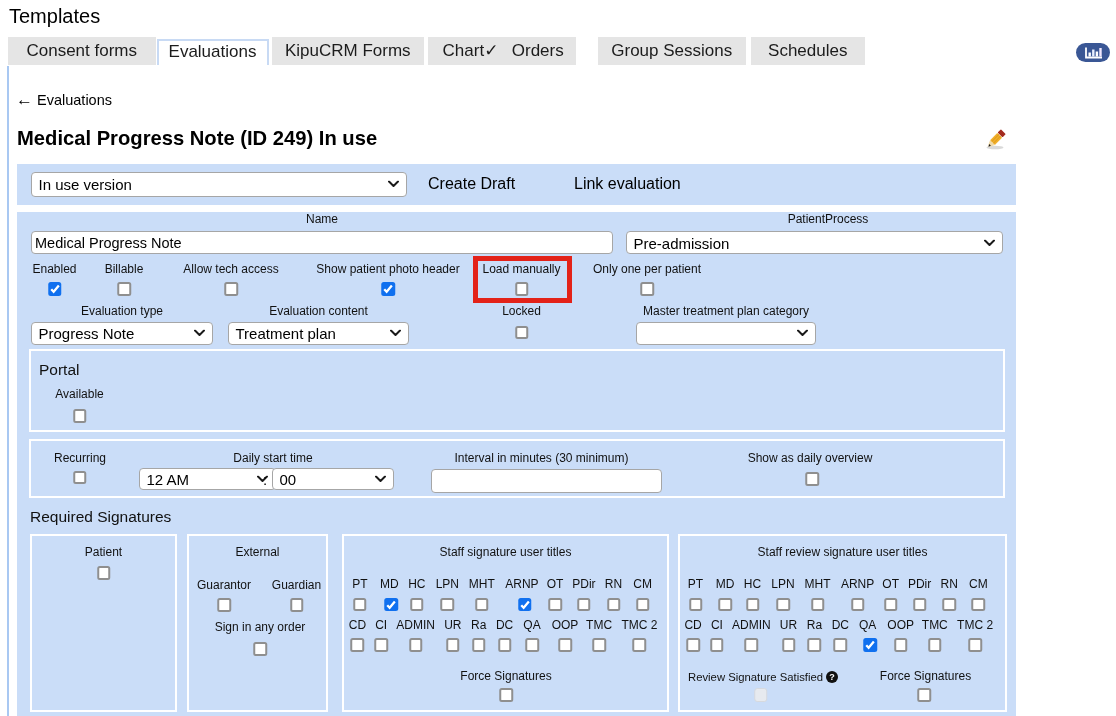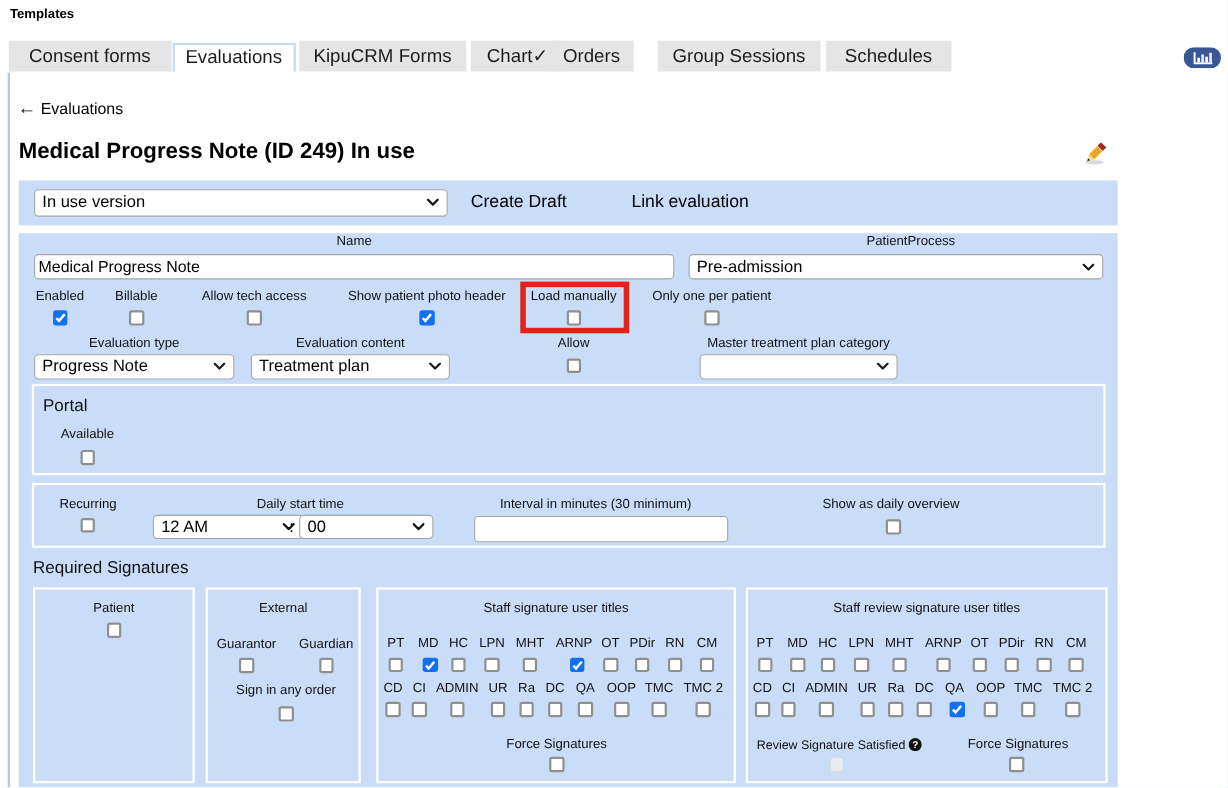--- a/index.html
+++ b/index.html
@@ -25,21 +25,21 @@
 .inp { position:absolute; background:#fff; border:1px solid #a6a6a6; border-radius:4px;
   font-size:15px; color:#000; }
 .inp span { position:absolute; left:7px; top:50%; transform:translateY(-50%); white-space:nowrap; }
 .wbox { position:absolute; border:2px solid #ffffff; }
 .big { position:absolute; font-size:15.5px; color:#111; white-space:nowrap; }
 </style>
 </head>
 <body>
 <div id="page">
 
-<div class="abs" style="left:9px;top:4.5px;font-size:12px;font-weight:bold;color:#000;">Templates</div>
+<div class="abs" style="left:9px;top:4.5px;font-size:20px;font-weight:normal;color:#000;">Templates</div>
 <div class="tab" style="left:8px;width:147.5px;">Consent forms</div>
 <div class="tab active" style="left:156.5px;width:112px;">Evaluations</div>
 <div class="tab" style="left:272px;width:151.5px;">KipuCRM Forms</div>
 <div class="tab" style="left:428px;width:85px;">Chart✓</div>
 <div class="tab" style="left:500px;width:75.5px;">Orders</div>
 <div class="tab" style="left:598px;width:147.5px;">Group Sessions</div>
 <div class="tab" style="left:750.5px;width:114.5px;">Schedules</div>
 <svg class="abs" style="left:1076px;top:43px;" width="34" height="19" viewBox="0 0 34 19">
       <rect x="0" y="0" width="34" height="19" rx="9.5" fill="#3a5795"></rect>
       <path d="M10 4.5 V14.5 H26" stroke="#fff" stroke-width="1.8" fill="none"></path>
@@ -99,21 +99,21 @@
       <svg width="13.5" height="13.5" viewBox="0 0 13.5 13.5" style="display:block">
         <path d="M3 7.2 l2.4 2.5 L10.6 3.6" stroke="#fff" stroke-width="2.3" fill="none" stroke-linecap="butt" stroke-linejoin="miter"></path>
       </svg>
     </div>
 <div class="lc" style="left:521.5px;top:263px;">Load manually</div>
 <div class="cb" style="left:521.5px;top:282px;"></div>
 <div class="lc" style="left:647px;top:263px;">Only one per patient</div>
 <div class="cb" style="left:647px;top:282px;"></div>
 <div class="lc" style="left:122px;top:304.5px;">Evaluation type</div>
 <div class="lc" style="left:318.5px;top:304.5px;">Evaluation content</div>
-<div class="lc" style="left:521.5px;top:304.5px;">Allow</div>
+<div class="lc" style="left:521.5px;top:304.5px;">Locked</div>
 <div class="lc" style="left:726px;top:304.5px;">Master treatment plan category</div>
 <div class="sel" style="left:31px;top:321.5px;width:182px;height:23.5px;">
       <span>Progress Note</span>
       <svg width="11" height="7" viewBox="0 0 11 7">
         <path d="M1 1 l4.5 4.5 L10 1" stroke="#1a1a1a" stroke-width="2" fill="none" stroke-linecap="round" stroke-linejoin="round"></path>
       </svg>
     </div>
 <div class="sel" style="left:228px;top:321.5px;width:181px;height:23.5px;">
       <span>Treatment plan</span>
       <svg width="11" height="7" viewBox="0 0 11 7">

